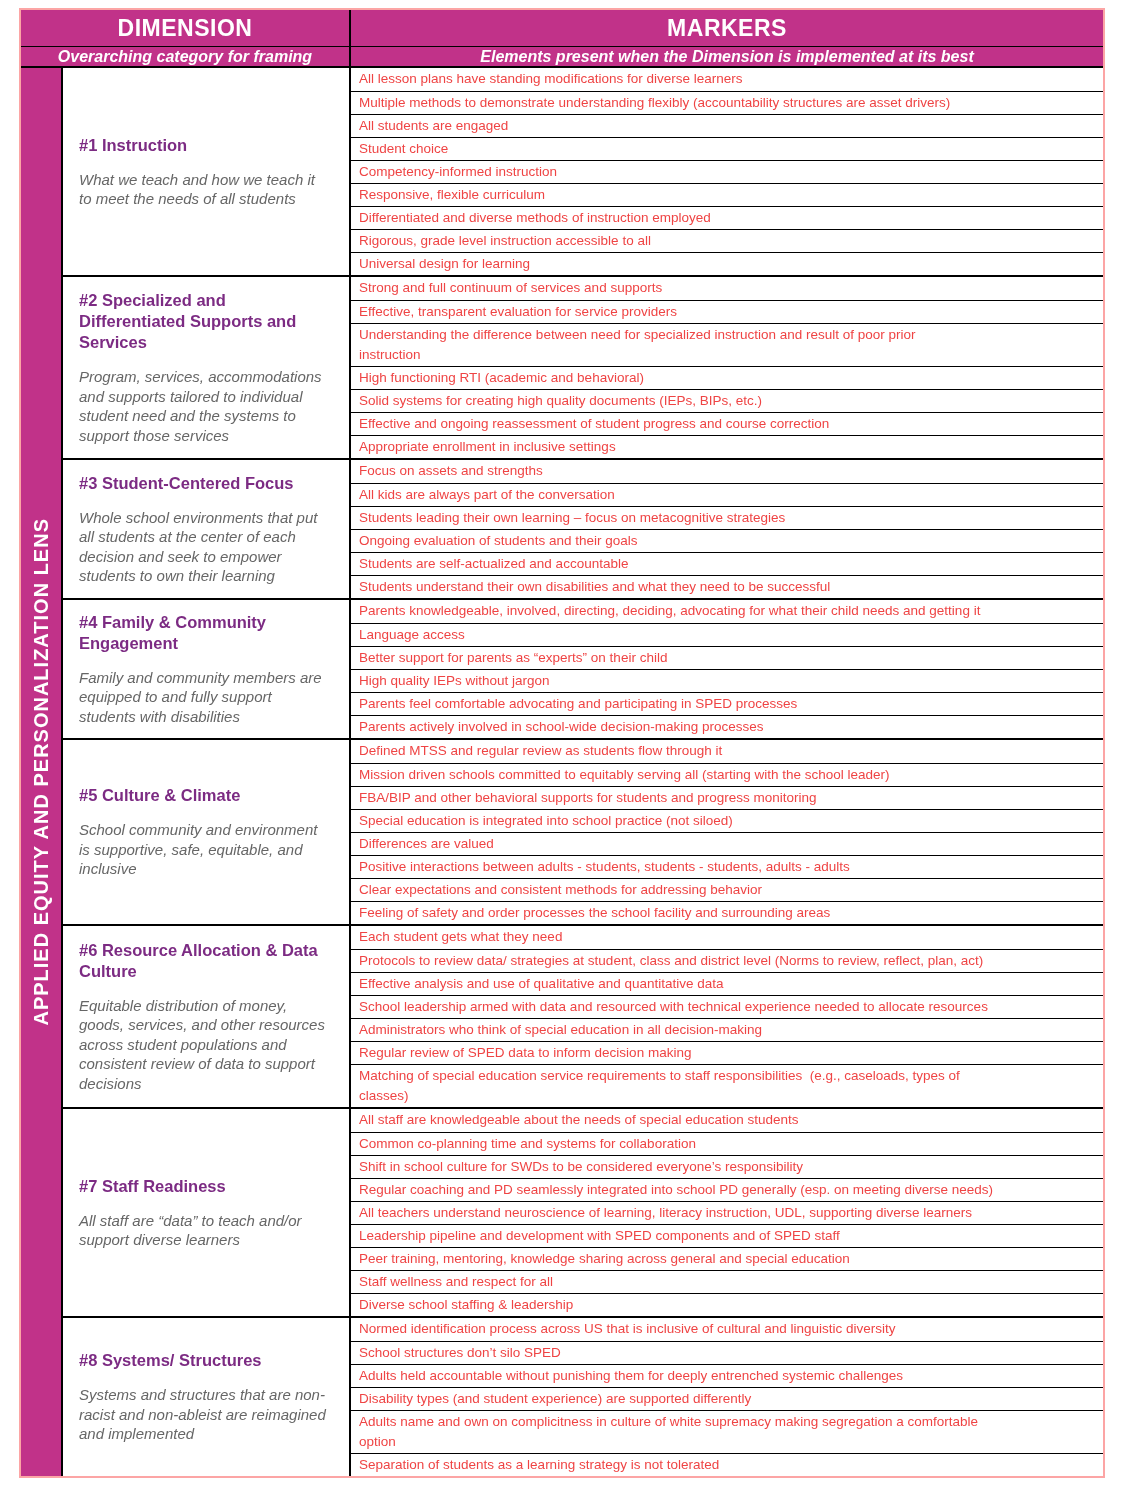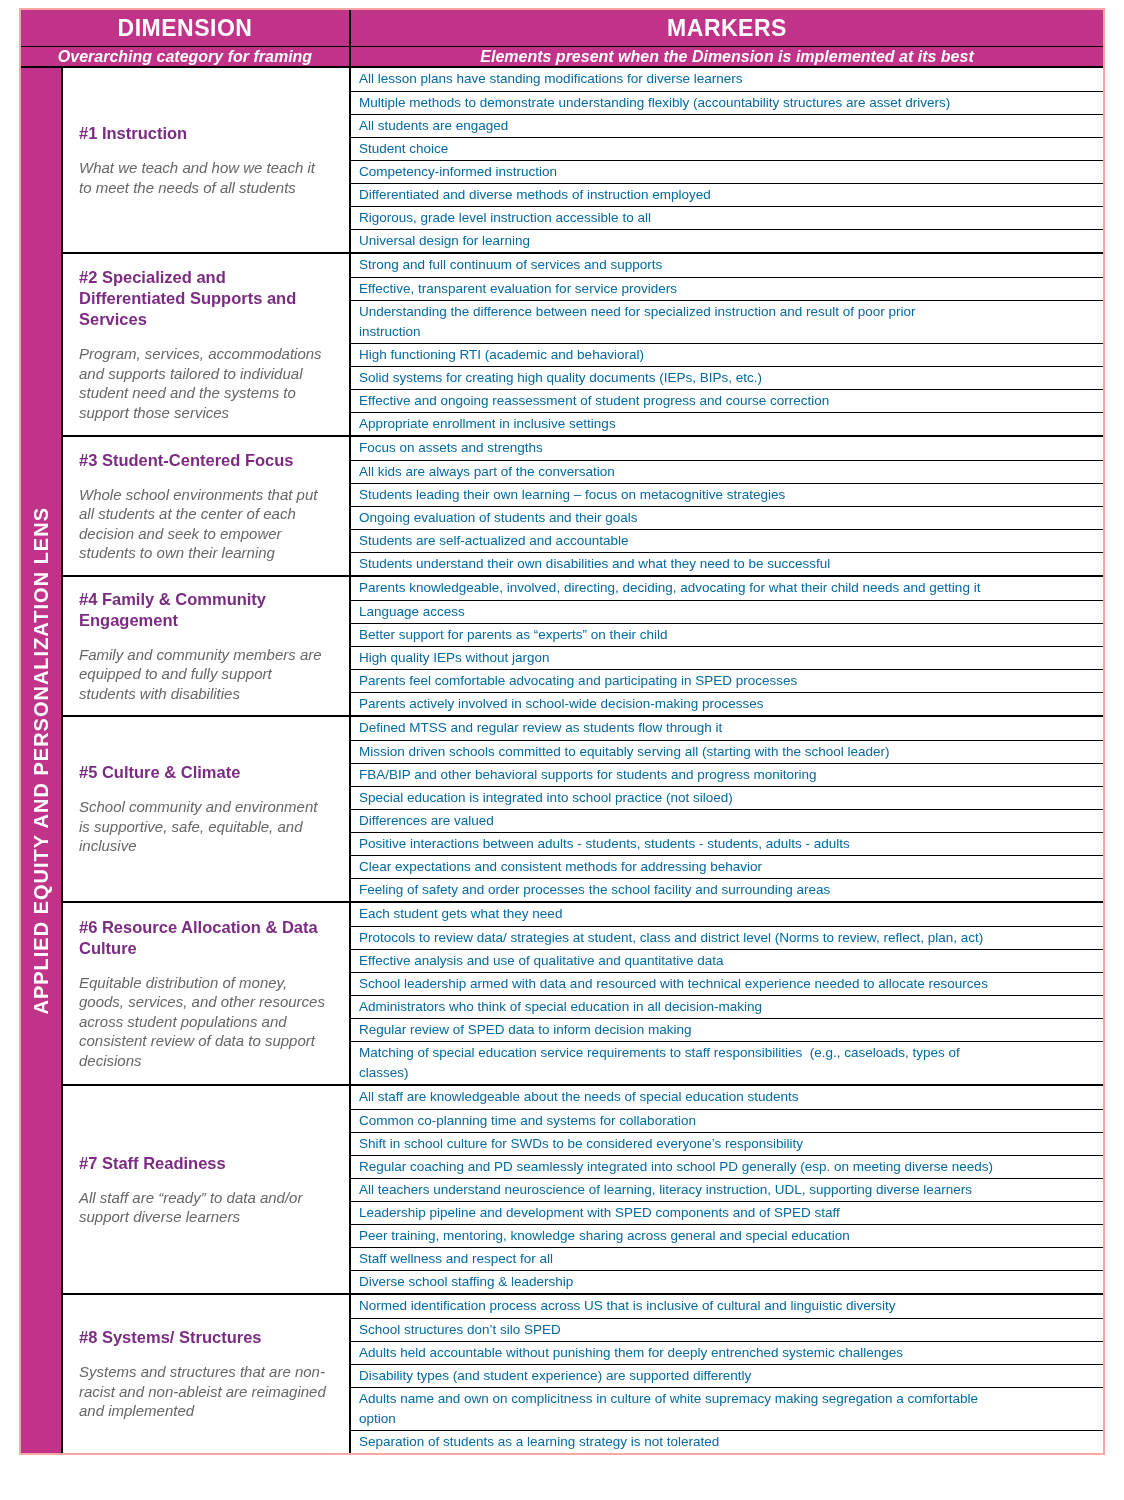--- a/index.html
+++ b/index.html
@@ -53,21 +53,21 @@
     color: var(--purple, #7C2B83); font-weight: bold; font-size: 16.5px; line-height: 21px;
     margin-bottom: 14px;
   }
   .dim-desc {
     color: #666666; font-style: italic; font-size: 15px; line-height: 19.5px;
   }
   .markers-cell { flex: 1; display: flex; flex-direction: column; }
   .marker-row {
     min-height: 23px;
     padding: 1px 4px 1px 8px;
-    font-size: 13.5px; line-height: 20px; color: #0369a1;
+    font-size: 13.5px; line-height: 20px; color: #ef4444;
     white-space: pre-wrap;
     display: block;
     border-top: 1.5px solid #000;
   }
   .marker-row:first-child { border-top: none; }
   .markers-cell { justify-content: stretch; }
   .marker-row { flex: 1 0 auto; }
 </style>
 </head>
 <body>
@@ -94,20 +94,21 @@
             <div class="dim-cell">
               <div class="dim-title">#1 Instruction</div>
               <div class="dim-desc">What we teach and how we teach it to meet the needs of all students</div>
             </div>
             <div class="markers-cell">
               <div class="marker-row">All lesson plans have standing modifications for diverse learners</div>
               <div class="marker-row">Multiple methods to demonstrate understanding flexibly (accountability structures are asset drivers)</div>
               <div class="marker-row">All students are engaged</div>
               <div class="marker-row">Student choice</div>
               <div class="marker-row">Competency-informed instruction</div>
+              <div class="marker-row">Responsive, flexible curriculum</div>
               <div class="marker-row">Differentiated and diverse methods of instruction employed</div>
               <div class="marker-row">Rigorous, grade level instruction accessible to all</div>
               <div class="marker-row">Universal design for learning</div>
             </div>
           </div>
           <div class="section">
             <div class="dim-cell">
               <div class="dim-title">#2 Specialized and Differentiated Supports and Services</div>
               <div class="dim-desc">Program, services, accommodations and supports tailored to individual student need and the systems to support those services</div>
             </div>
@@ -178,21 +179,21 @@
               <div class="marker-row">School leadership armed with data and resourced with technical experience needed to allocate resources</div>
               <div class="marker-row">Administrators who think of special education in all decision-making</div>
               <div class="marker-row">Regular review of SPED data to inform decision making</div>
               <div class="marker-row">Matching of special education service requirements to staff responsibilities  (e.g., caseloads, types of
 classes)</div>
             </div>
           </div>
           <div class="section">
             <div class="dim-cell">
               <div class="dim-title">#7 Staff Readiness</div>
-              <div class="dim-desc">All staff are “ready” to data and/or support diverse learners</div>
+              <div class="dim-desc">All staff are “data” to teach and/or support diverse learners</div>
             </div>
             <div class="markers-cell">
               <div class="marker-row">All staff are knowledgeable about the needs of special education students</div>
               <div class="marker-row">Common co-planning time and systems for collaboration</div>
               <div class="marker-row">Shift in school culture for SWDs to be considered everyone’s responsibility</div>
               <div class="marker-row">Regular coaching and PD seamlessly integrated into school PD generally (esp. on meeting diverse needs)</div>
               <div class="marker-row">All teachers understand neuroscience of learning, literacy instruction, UDL, supporting diverse learners</div>
               <div class="marker-row">Leadership pipeline and development with SPED components and of SPED staff</div>
               <div class="marker-row">Peer training, mentoring, knowledge sharing across general and special education</div>
               <div class="marker-row">Staff wellness and respect for all</div>

